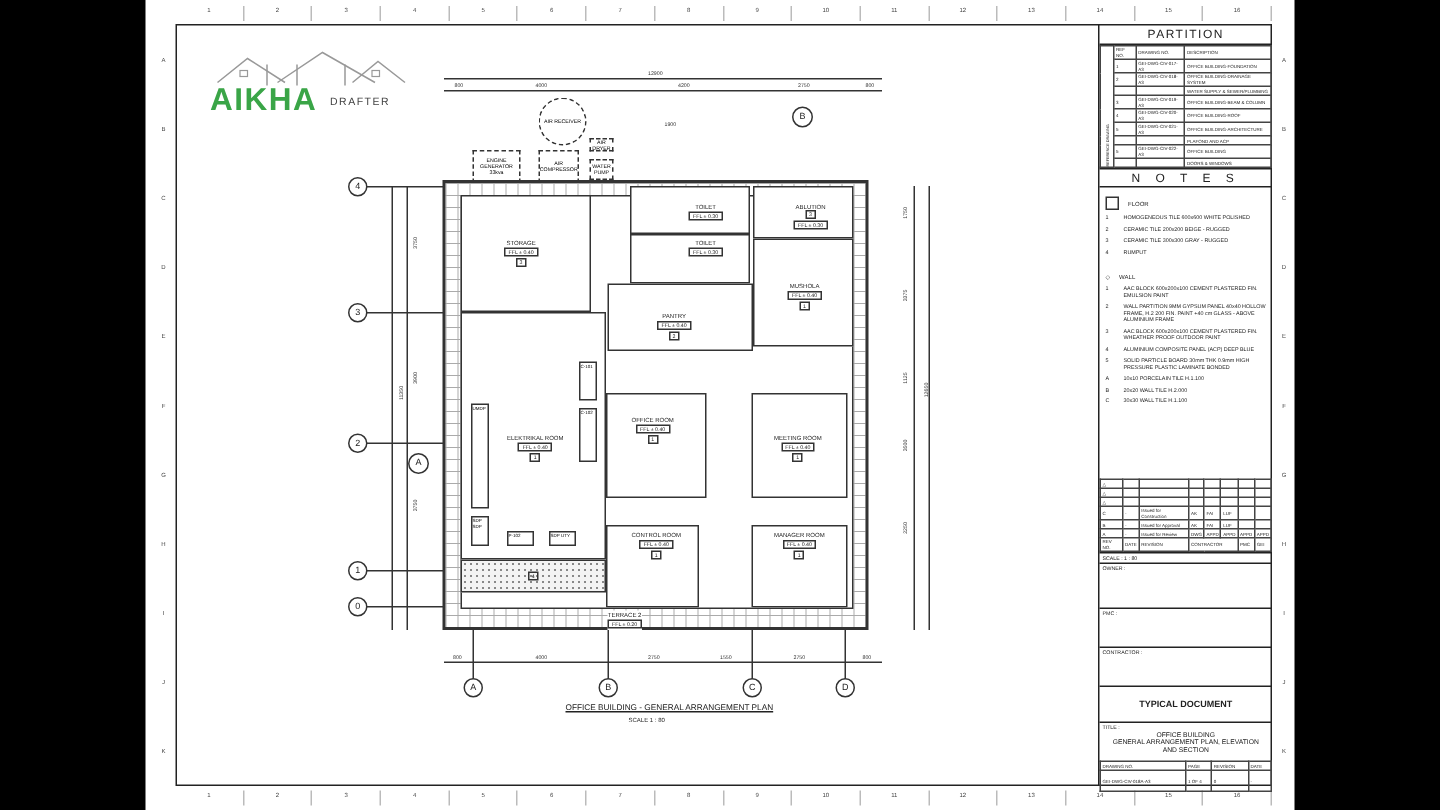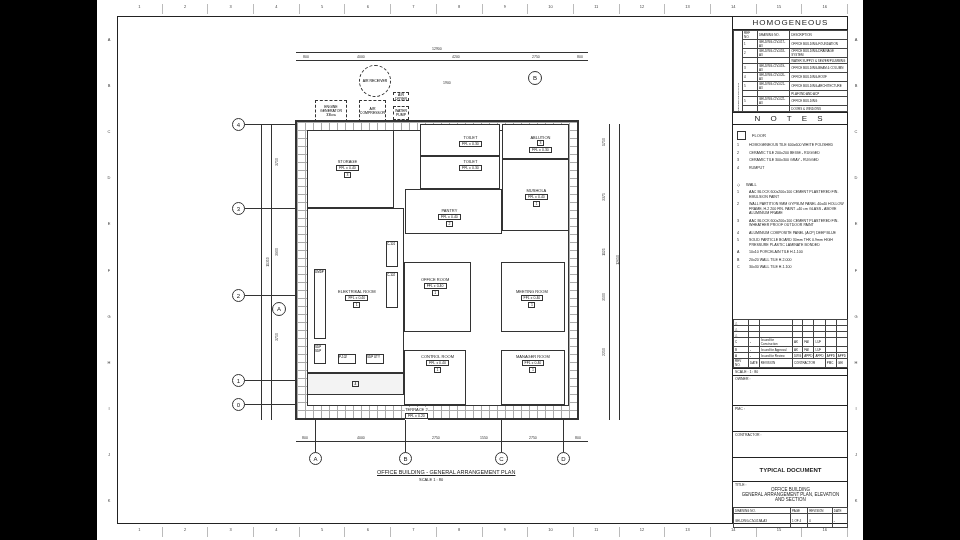--- a/index.html
+++ b/index.html
@@ -106,20 +106,34 @@
       <span>F</span>
       <span>G</span>
       <span>H</span>
       <span>I</span>
       <span>J</span>
       <span>K</span>
   </div>
 
   <div class="frame"></div>
 
+  <div class="logo">
+    <svg width="140" height="26" style="position:absolute;left:0;top:0">
+      <polyline points="5,22 25,6 50,22" fill="none" stroke="#999" stroke-width="1"></polyline>
+      <polyline points="45,22 75,2 110,22" fill="none" stroke="#999" stroke-width="1"></polyline>
+      <polyline points="95,22 112,8 130,22" fill="none" stroke="#999" stroke-width="1"></polyline>
+      <rect x="20" y="14" width="5" height="4" fill="none" stroke="#999" stroke-width="0.8"></rect>
+      <rect x="108" y="14" width="5" height="4" fill="none" stroke="#999" stroke-width="0.8"></rect>
+      <line x1="38" y1="10" x2="38" y2="24" stroke="#999"></line>
+      <line x1="58" y1="10" x2="58" y2="24" stroke="#999"></line>
+      <line x1="90" y1="10" x2="90" y2="24" stroke="#999"></line>
+    </svg>
+    <span class="logo-text">AIKHA</span>
+    <span class="logo-sub">DRAFTER</span>
+  </div>
 
   <div style="position:absolute;left:0;top:0;width:635px;height:540px;">
 
     <div class="line" style="left:199px;top:52px;width:292px;height:1px;"></div>
     <div class="dimtxt" style="left:335px;top:47px;">12900</div>
     <div class="line" style="left:199px;top:60px;width:292px;height:1px;"></div>
     <div class="dimtxt" style="left:206px;top:55px;">800</div>
     <div class="dimtxt" style="left:260px;top:55px;">4000</div>
     <div class="dimtxt" style="left:355px;top:55px;">4200</div>
     <div class="dimtxt" style="left:435px;top:55px;">2750</div>
@@ -222,21 +236,21 @@
     <div class="dimtxt" style="left:503px;top:350px;transform:rotate(-90deg);">2250</div>
 
     <div class="bubble" style="left:431px;top:71px;width:12px;height:12px;">B</div>
     <div class="bubble" style="left:175px;top:302px;width:12px;height:12px;">A</div>
 
     <div class="caption">OFFICE BUILDING - GENERAL ARRANGEMENT PLAN</div>
     <div class="scale">SCALE 1 : 80</div>
   </div>
 
   <div class="tb">
-    <div class="hdr">HOMOGENEOUS</div>
+    <div class="hdr">PARTITION</div>
     <table>
       <tbody>
           <tr>
             <td rowspan="10" style="width:6px;writing-mode:vertical-rl;transform:rotate(180deg);font-size:2.5px;">REFERENCE DRAWING</td>
         <td>REF NO.</td>
             <td>DRAWING NO.</td>
             <td>DESCRIPTION</td>
           </tr>
       <tr>
             <td>1</td>

